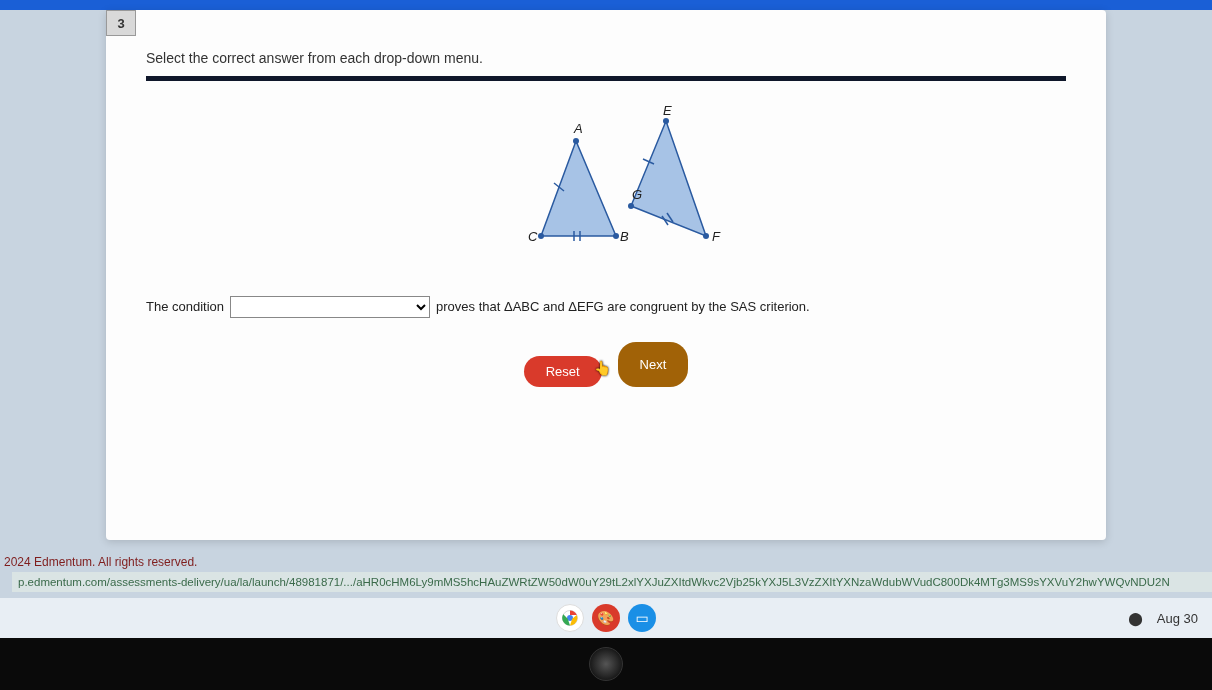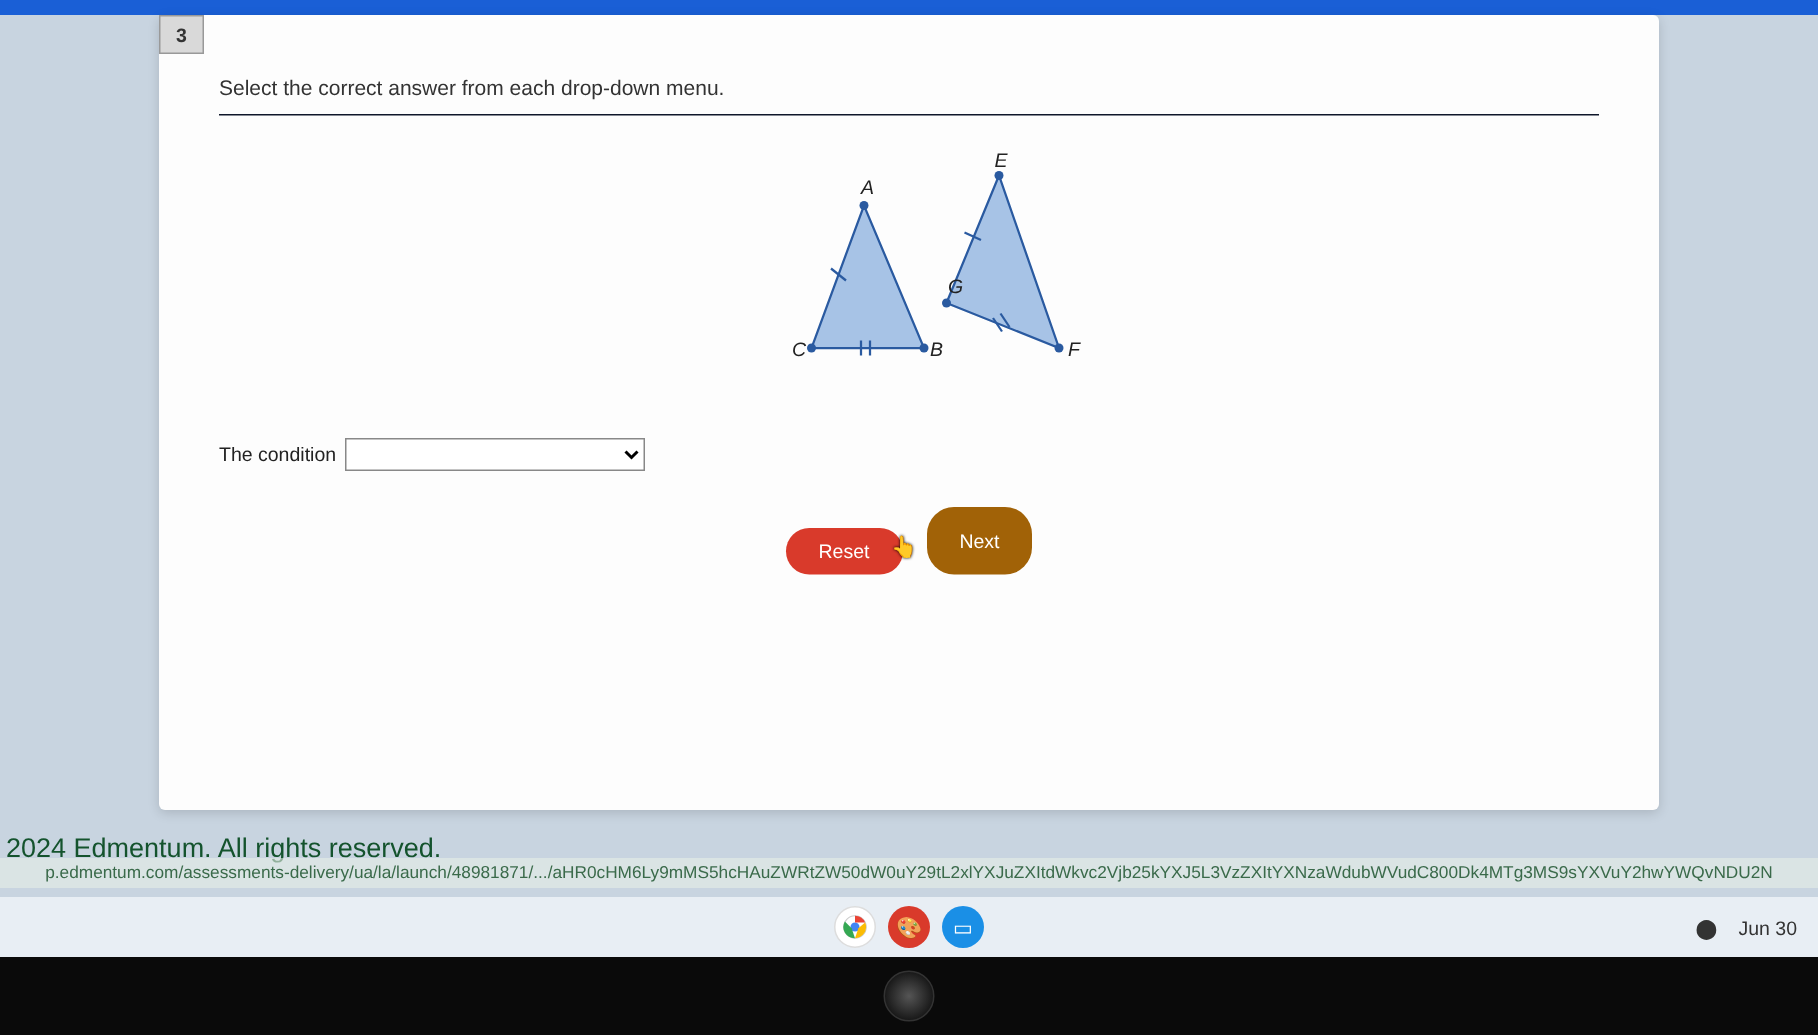--- a/index.html
+++ b/index.html
@@ -39,21 +39,21 @@
     font-size: 13px;
     font-weight: bold;
     color: #333;
   }
   .content {
     padding: 40px 40px 30px 40px;
   }
   .instruction {
     font-size: 14px;
     color: #333;
-    border-bottom: 1px solid #0f172a;
+    border-bottom: 5px solid #0f172a;
     padding-bottom: 10px;
     margin-bottom: 20px;
   }
   .figure-wrap {
     display: flex;
     justify-content: center;
     margin: 10px 0 30px 0;
   }
   .figure {
     width: 340px;
@@ -98,35 +98,34 @@
     right: -10px;
     top: 4px;
     color: #fff;
     font-size: 14px;
     filter: drop-shadow(0 0 1px #000);
   }
   .footer-text {
     position: absolute;
     left: 4px;
     top: 555px;
-    font-size: 18px;
-    color: #14532d;
+    font-size: 12px;
+    color: #7f1d1d;
   }
   .url-bar {
     position: absolute;
-    left: 0;
+    left: 12px;
     top: 572px;
     right: 0;
     font-size: 11.5px;
     color: #3a6a4a;
     padding: 4px 6px;
     background: rgba(230,238,230,0.6);
     white-space: nowrap;
     overflow: hidden;
-    text-align: center;
   }
   .shelf {
     position: absolute;
     left: 0;
     right: 0;
     top: 598px;
     height: 40px;
     background: #e8eef4;
     display: flex;
     align-items: center;
@@ -203,20 +202,21 @@
         <text x="227" y="14" font-size="13" fill="#222">E</text>
         <text x="276" y="140" font-size="13" fill="#222">F</text>
         <text x="196" y="98" font-size="13" fill="#222">G</text>
       </svg>
     </div>
 
     <div class="lines">
       <div class="line">
         <span>The condition</span>
         <select class="dd dd-wide"></select>
+        <span>proves that ΔABC and ΔEFG are congruent by the SAS criterion.</span>
       </div>
     </div>
 
     <div class="btn-row">
       <button class="btn btn-reset">
         <span>Reset</span>
         <span class="cursor-icon">👆</span>
       </button>
       <button class="btn btn-next">Next</button>
     </div>
@@ -233,19 +233,19 @@
         <circle cx="12" cy="12" r="4" fill="#4285f4"></circle>
         <path d="M12 2 A10 10 0 0 1 21 8 L12 8 Z" fill="#ea4335"></path>
         <path d="M21 8 A10 10 0 0 1 12 22 L15 13 Z" fill="#fbbc05"></path>
         <path d="M12 22 A10 10 0 0 1 3 7 L9 13 Z" fill="#34a853"></path>
       </svg>
   </div>
   <div class="picon red-ic">🎨</div>
   <div class="picon blue-ic">▭</div>
   <div class="shelf-right">
     <span>⬤</span>
-    <span>Jun 30</span>
+    <span>Aug 30</span>
   </div>
 </div>
 
 <div class="bezel">
   <div class="logo-circ"></div>
 </div>
 
 </body></html>

